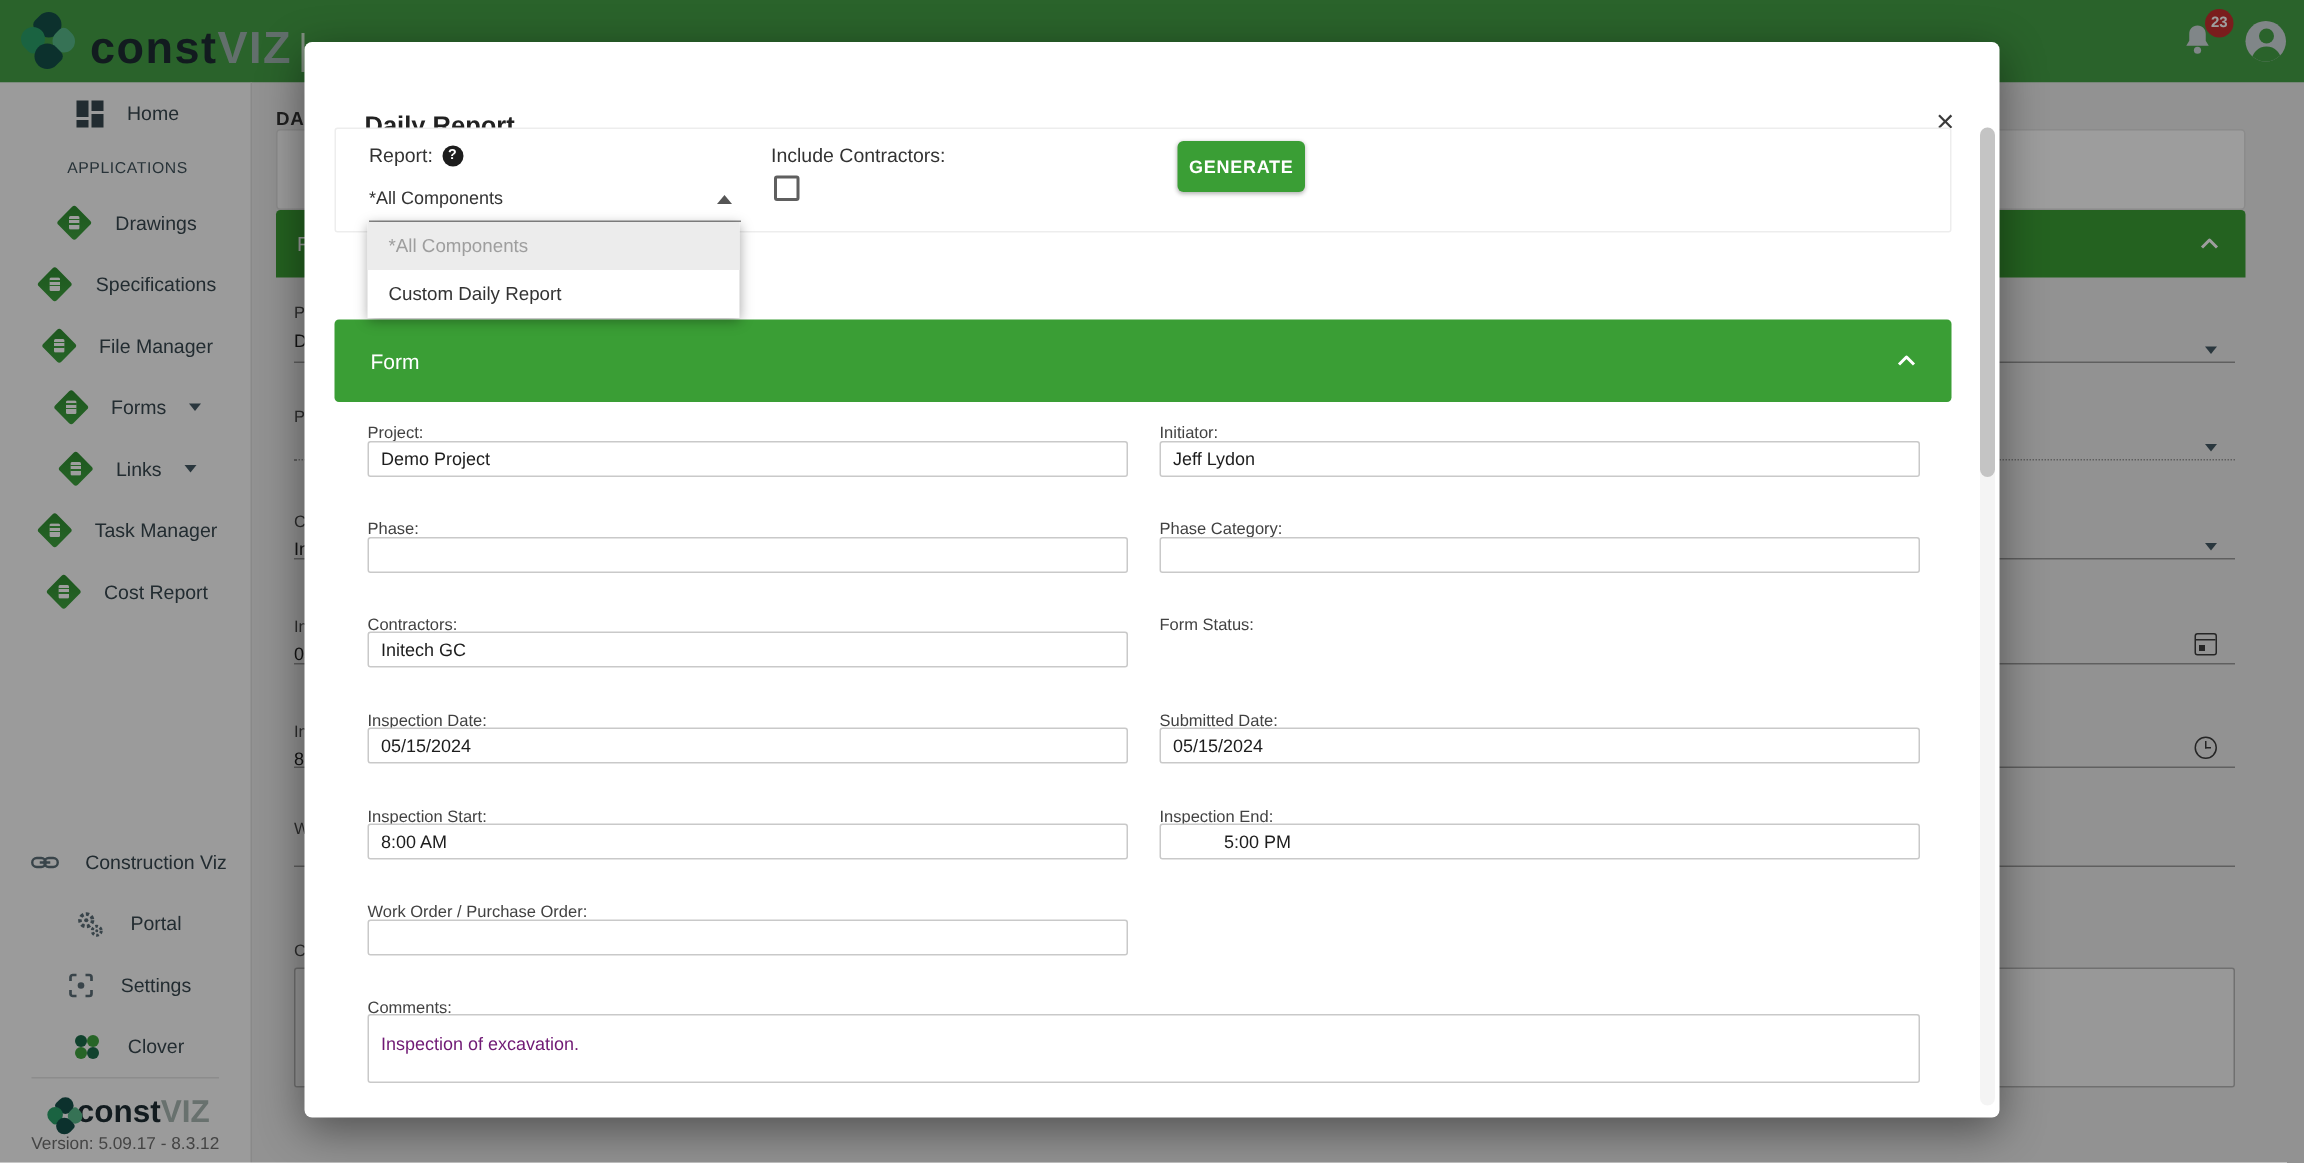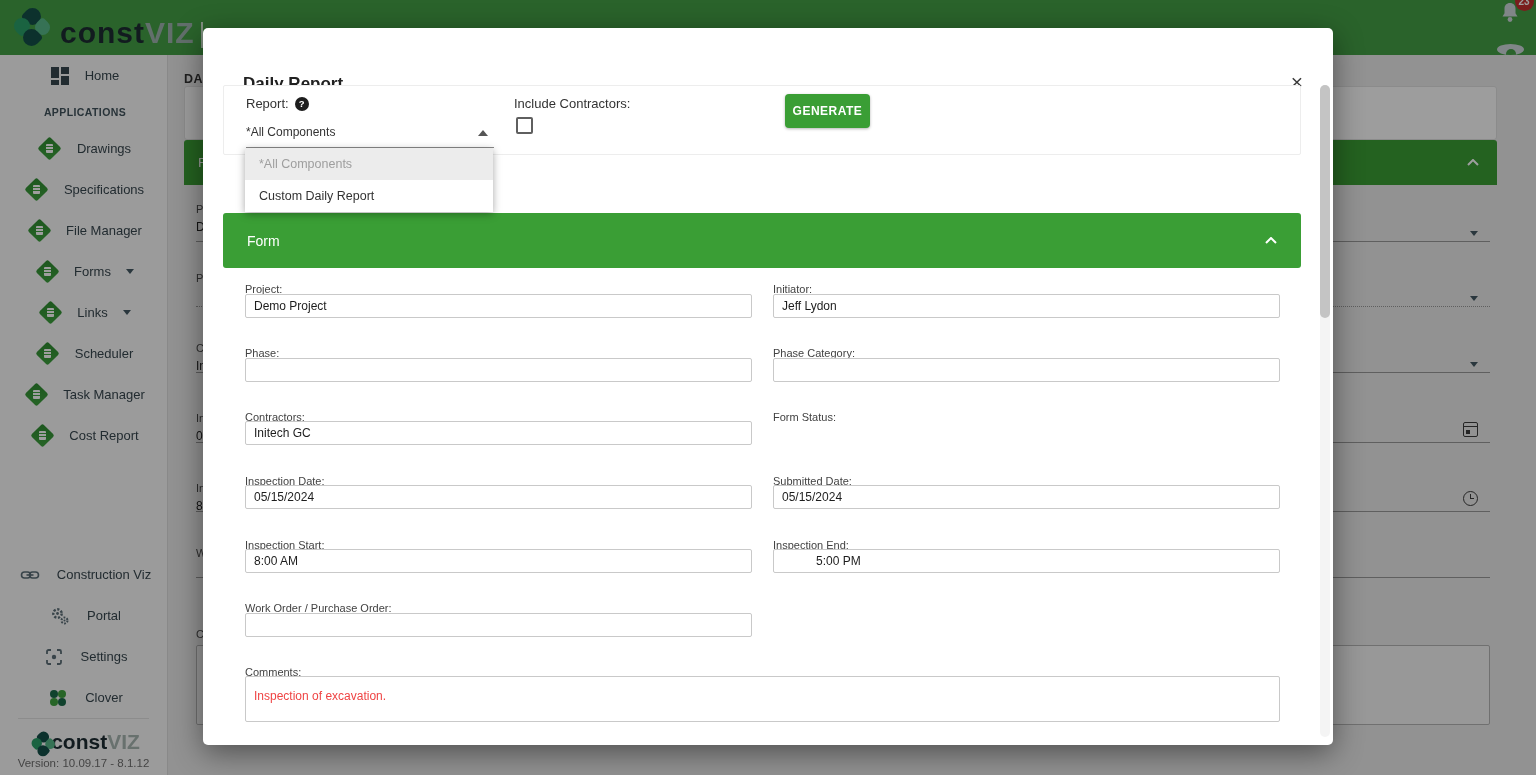--- a/index.html
+++ b/index.html
@@ -12,32 +12,32 @@
   .clover { position:relative; width:40px; height:40px; margin-right:6px; }
   .clover i { position:absolute; border-radius:50% 50% 50% 4px; }
   .clover .l1{ width:17px;height:17px;left:10px;top:0;  background:#14504a; transform:rotate(45deg);}
   .clover .l2{ width:16px;height:16px;left:0;  top:10px;background:#2aa06a; transform:rotate(-45deg);}
   .clover .l3{ width:15px;height:15px;left:21px;top:12px;background:#57b98a; transform:rotate(135deg);}
   .clover .l4{ width:17px;height:17px;left:9px; top:21px;background:#14504a; transform:rotate(-135deg);}
   .brand-const { font-size:30px; font-weight:bold; letter-spacing:1px; color:#1d2d33; line-height:30px; }
   .brand-viz   { font-size:30px; font-weight:bold; letter-spacing:1px; color:#9fb3ae; line-height:30px; }
   .brand-bar { width:2px; height:26px; background:rgba(255,255,255,.75); margin:0 5px 0 6px; }
   .brand-sub { font-size:10px; color:rgba(255,255,255,.85); padding-bottom:1px; }
-  .header-right { position:absolute; right:12px; top:0; height:55px; display:flex; align-items:center; gap:18px;flex-direction:column; }
+  .header-right { position:absolute; right:12px; top:0; height:55px; display:flex; align-items:center; gap:18px; }
   .bell-wrap { position:relative; width:26px; height:28px; cursor:pointer; }
   .badge { position:absolute; right:-10px; top:-8px; min-width:19px; height:19px; border-radius:10px; background:#c62f2f; color:#fff; font-size:10px; font-weight:bold; display:flex; align-items:center; justify-content:center; padding:0 3px; }
   .avatar { width:27px; height:27px; border-radius:50%; background:#cfd8dc; position:relative; overflow:hidden; cursor:pointer; }
   .avatar .head { position:absolute; left:8.5px; top:5px; width:10px; height:10px; border-radius:50%; background:#44a046; }
   .avatar .body { position:absolute; left:3.5px; top:17px; width:20px; height:12px; border-radius:10px 10px 0 0; background:#44a046; }
 
   
   .sidebar { position:absolute; left:0; top:55px; width:168px; height:720px; background:#fafafa; border-right:1px solid #ddd; display:flex; flex-direction:column; z-index:1;align-items:center; }
   .side-item { height:41px; display:flex; align-items:center; gap:15px; padding:0 12px 0 14px; font-size:13px; color:#38474f; cursor:pointer; }
   .side-item .lbl { flex:1; }
-  .side-section { height:32px; display:flex; align-items:center; padding-left:3px; font-size:10.5px; font-weight:bold; color:#41535c; letter-spacing:.4px; }
+  .side-section { height:32px; display:flex; align-items:center; padding-left:3px; font-size:10.5px; font-weight:normal; color:#41535c; letter-spacing:.4px; }
   .grid-ic { width:20px; height:20px; position:relative; }
   .grid-ic i { position:absolute; background:#37474f; }
   .grid-ic .a{left:1px;top:1px;width:8px;height:11px;} .grid-ic .b{left:11px;top:1px;width:8px;height:7px;}
   .grid-ic .c{left:11px;top:10px;width:8px;height:9px;} .grid-ic .d{left:1px;top:14px;width:8px;height:5px;}
   .dia { width:24px; height:24px; display:flex; align-items:center; justify-content:center; }
   .dia .sq { width:17px; height:17px; background:linear-gradient(135deg,#2f8c31,#3fa33f); transform:rotate(45deg); border-radius:2px; display:flex; align-items:center; justify-content:center; }
   .dia .doc { width:7px; height:9px; background:#fff; border-radius:1px; transform:rotate(-45deg);
       background-image:linear-gradient(#fff 2px,#3fa33f 2px,#3fa33f 3px,#fff 3px,#fff 5px,#3fa33f 5px,#3fa33f 6px,#fff 6px); }
   .caret-down { width:0; height:0; border-left:4.5px solid transparent; border-right:4.5px solid transparent; border-top:5px solid #455a64; }
   .spacer { flex:1; }
@@ -87,21 +87,21 @@
   .rc-checkbox { position:absolute; left:292px; top:31px; width:17px; height:17px; border:2px solid #5f5f5f; border-radius:2px; background:#fff; cursor:pointer; }
   .generate-btn { position:absolute; left:561px; top:8px; width:85px; height:34px; background:#3a9e35; border:none; border-radius:4px; color:#fff; font-size:12px; font-weight:bold; letter-spacing:.5px; cursor:pointer; box-shadow:0 1px 3px rgba(0,0,0,.3); font-family:"Liberation Sans", sans-serif; }
   .dd-menu { position:absolute; left:42px; top:120px; width:248px; background:#fff; box-shadow:0 2px 8px rgba(0,0,0,.35); z-index:30; }
   .dd-item { height:32px; display:flex; align-items:center; padding-left:14px; font-size:12.5px; color:#333; cursor:pointer; }
   .dd-item.selected { background:#ececec; color:#9e9e9e; }
   .form-bar { position:absolute; left:20px; top:185px; width:1078px; height:55px; background:#3a9e35; border-radius:3px; display:flex; align-items:center; padding:0 24px; color:#fff; font-size:14px; cursor:pointer; }
   .form-bar .chev { margin-left:auto; }
   .f-label { position:absolute; font-size:11px; color:#424242; }
   .f-input { position:absolute; width:507px; height:24px; border:1px solid #c9c9c9; border-radius:2px; background:#fff; font-size:12px; color:#1d1d1d; padding:0 8px; font-family:"Liberation Sans", sans-serif; }
   .col-l { left:42px; } .col-r { left:570px; }
-  .comments-box { position:absolute; left:42px; top:648px; width:1035px; height:46px; border:1px solid #c9c9c9; border-radius:2px; background:#fff; font-size:12px; color:#ef4444; padding:12px 8px 0 8px; }
+  .comments-box { position:absolute; left:42px; top:648px; width:1035px; height:46px; border:1px solid #c9c9c9; border-radius:2px; background:#fff; font-size:12px; color:#701a75; padding:12px 8px 0 8px; }
   .m-scroll { position:absolute; right:3px; top:57px; width:10px; height:652px; background:#f4f4f4; border-radius:5px; }
   .m-thumb { position:absolute; left:0; top:0; width:10px; height:233px; background:#c4c4c4; border-radius:5px; }
   svg { display:block; }
 </style>
 </head>
 <body>
 
 <div id="app">
 
   <div class="header">
@@ -185,28 +185,20 @@
         </div>
       <span class="lbl">Links</span>
       <div class="caret-down"></div>
     </div>
     <div class="side-item">
       <div class="dia">
           <div class="sq">
             <div class="doc"></div>
           </div>
         </div>
-      <span class="lbl">Scheduler</span>
-    </div>
-    <div class="side-item">
-      <div class="dia">
-          <div class="sq">
-            <div class="doc"></div>
-          </div>
-        </div>
       <span class="lbl">Task Manager</span>
     </div>
     <div class="side-item">
       <div class="dia">
           <div class="sq">
             <div class="doc"></div>
           </div>
         </div>
       <span class="lbl">Cost Report</span>
     </div>
@@ -260,21 +252,21 @@
       <div class="footer-brand">
         <div class="clover">
             <i class="l1"></i>
             <i class="l2"></i>
             <i class="l3"></i>
             <i class="l4"></i>
           </div>
         <span class="fb-const">const</span>
           <span class="fb-viz">VIZ</span>
       </div>
-      <div class="version">Version: 10.09.17 - 8.1.12</div>
+      <div class="version">Version: 5.09.17 - 8.3.12</div>
     </div>
   </div>
 
   <div class="main">
     <div class="bg-title">DAILY REPORT</div>
     <div class="bg-card"></div>
     <div class="bg-formbar">
       <span>Form</span>
       <svg class="chev" width="12" height="7" viewBox="0 0 12 7">
           <polyline points="1,6 6,1 11,6" fill="none" stroke="#fff" stroke-width="2"></polyline>

